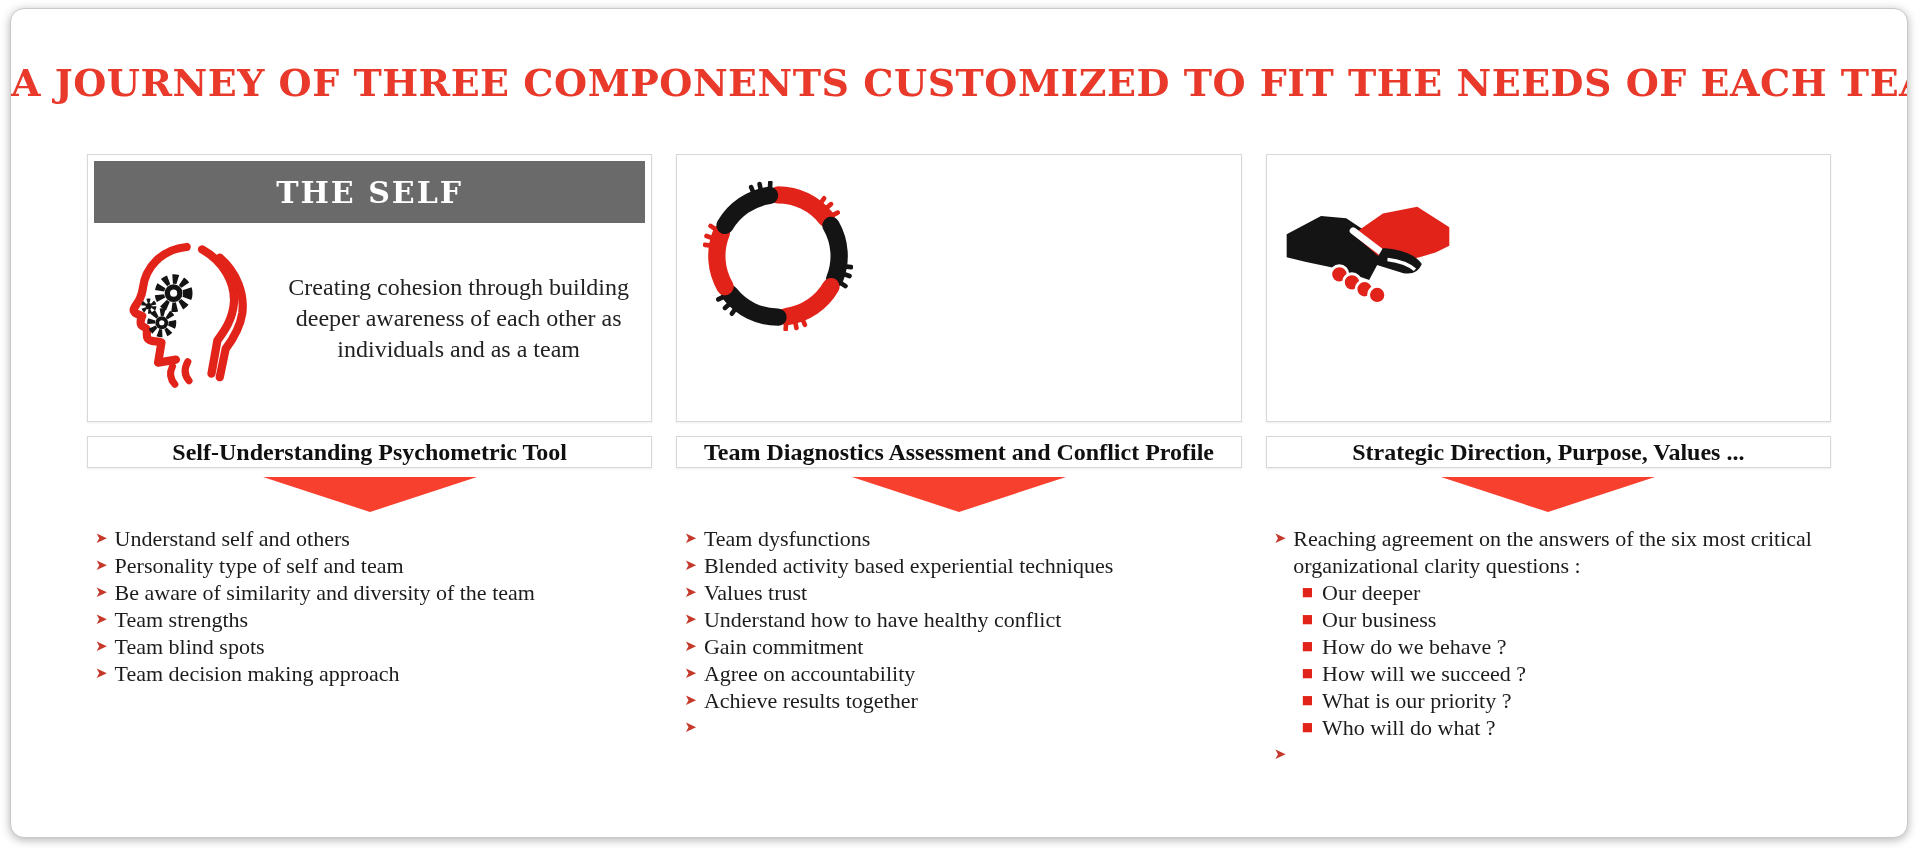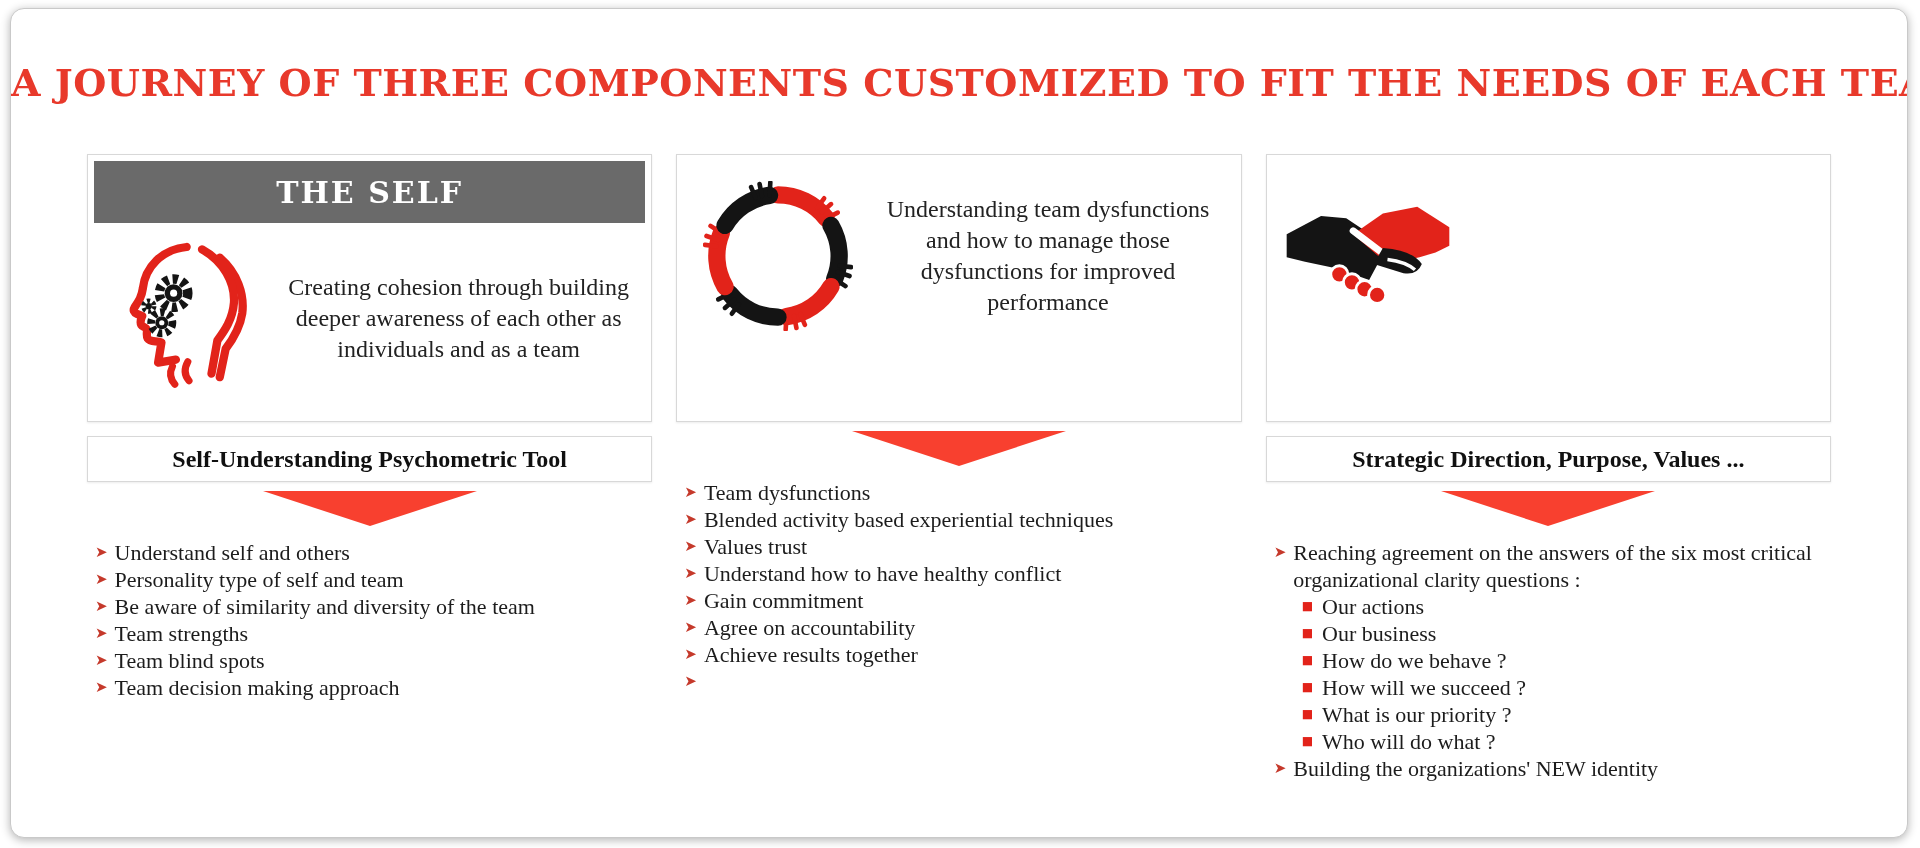--- a/index.html
+++ b/index.html
@@ -11,21 +11,21 @@
          font-weight:bold;font-family:"DejaVu Serif", serif;white-space:nowrap;letter-spacing:0.5px;}
   .cols{display:flex;gap:24px;margin:49px 76px 0;}
   .col{flex:1;min-width:0;}
   .main-box{border:1px solid #d8d8d8;height:268px;box-sizing:border-box;padding:6px;background:#fff;
             box-shadow:0 1px 2px rgba(0,0,0,.08);}
   .header-bar{background:#6A6A6A;height:62px;display:flex;align-items:center;justify-content:center;
               color:#fff;font-size:30px;font-weight:bold;font-family:"DejaVu Serif", serif;letter-spacing:2px;}
   .content-row{display:flex;align-items:center;height:190px;padding:0 6px;}
   .icon-wrap{width:178px;flex:none;display:flex;align-items:center;justify-content:center;}
   .desc{flex:1;text-align:center;font-size:24px;line-height:31px;color:#222;}
-  .tool-box{border:1px solid #d8d8d8;margin-top:14px;height:46px;box-sizing:border-box;
+  .tool-box{border:1px solid #d8d8d8;margin-top:14px;height:32px;box-sizing:border-box;
             display:flex;align-items:center;justify-content:center;text-align:center;
             font-weight:bold;font-size:24px;color:#101010;box-shadow:0 1px 2px rgba(0,0,0,.08);}
   .down-arrow{width:0;height:0;margin:9px auto 0;
               border-left:107px solid transparent;border-right:107px solid transparent;
               border-top:35px solid #F8402F;}
   .bullets{margin-top:13px;padding-left:8px;font-size:22px;line-height:27px;color:#1c1c1c;}
   .bullet-item{display:flex;align-items:flex-start;}
   .b-arrow{color:#C5392B;font-size:15px;line-height:27px;margin-right:7px;flex:none;
            font-family:"DejaVu Sans", sans-serif;}
   .sub-item{display:flex;align-items:flex-start;padding-left:28px;}
@@ -126,23 +126,23 @@
                   <path stroke-width="15" d="M65 12 A53 53 0 0 1 106.8 32.4"></path>
                   <path stroke-width="4" d="M106.8 32.4 l10 -5 M103 27 l8 -7 M99 23 l6 -8"></path>
                 </g>
                 <g stroke="#141414" transform="rotate(300 65 65)">
                   <path stroke-width="15" d="M65 12 A53 53 0 0 1 106.8 32.4"></path>
                   <path stroke-width="4" d="M106.8 32.4 l10 -5 M103 27 l8 -7 M99 23 l6 -8"></path>
                 </g>
               </g>
             </svg>
           </div>
-          <div class="desc">Understanding team dysfunctions and how to manage those dysfunctions for improved performance</div>
         </div>
       </div>
+      <div class="tool-box">Team Diagnostics  Assessment and Conflict Profile</div>
       <div class="down-arrow"></div>
       <div class="bullets">
           <div class="bullet-item">
             <span class="b-arrow">➤</span>
             <span class="b-text">Team dysfunctions</span>
           </div>
           <div class="bullet-item">
             <span class="b-arrow">➤</span>
             <span class="b-text">Blended activity based experiential techniques</span>
           </div>
@@ -194,21 +194,21 @@
       </div>
       <div class="tool-box">Strategic Direction, Purpose, Values ...</div>
       <div class="down-arrow"></div>
       <div class="bullets">
           <div class="bullet-item">
             <span class="b-arrow">➤</span>
             <span class="b-text">Reaching agreement on the answers of the six most critical organizational clarity questions :</span>
           </div>
           <div class="sub-item">
             <span class="b-square">■</span>
-            <span class="b-text">Our actions</span>
+            <span class="b-text">Our deeper</span>
           </div>
           <div class="sub-item">
             <span class="b-square">■</span>
             <span class="b-text">Our business</span>
           </div>
           <div class="sub-item">
             <span class="b-square">■</span>
             <span class="b-text">How do we behave ?</span>
           </div>
           <div class="sub-item">
@@ -218,19 +218,18 @@
           <div class="sub-item">
             <span class="b-square">■</span>
             <span class="b-text">What is our priority ?</span>
           </div>
           <div class="sub-item">
             <span class="b-square">■</span>
             <span class="b-text">Who will do what ?</span>
           </div>
           <div class="bullet-item">
             <span class="b-arrow">➤</span>
-            <span class="b-text">Building the organizations' NEW identity</span>
           </div>
         </div>
     </div>
 
   </div>
 </div>
 
 </body></html>

